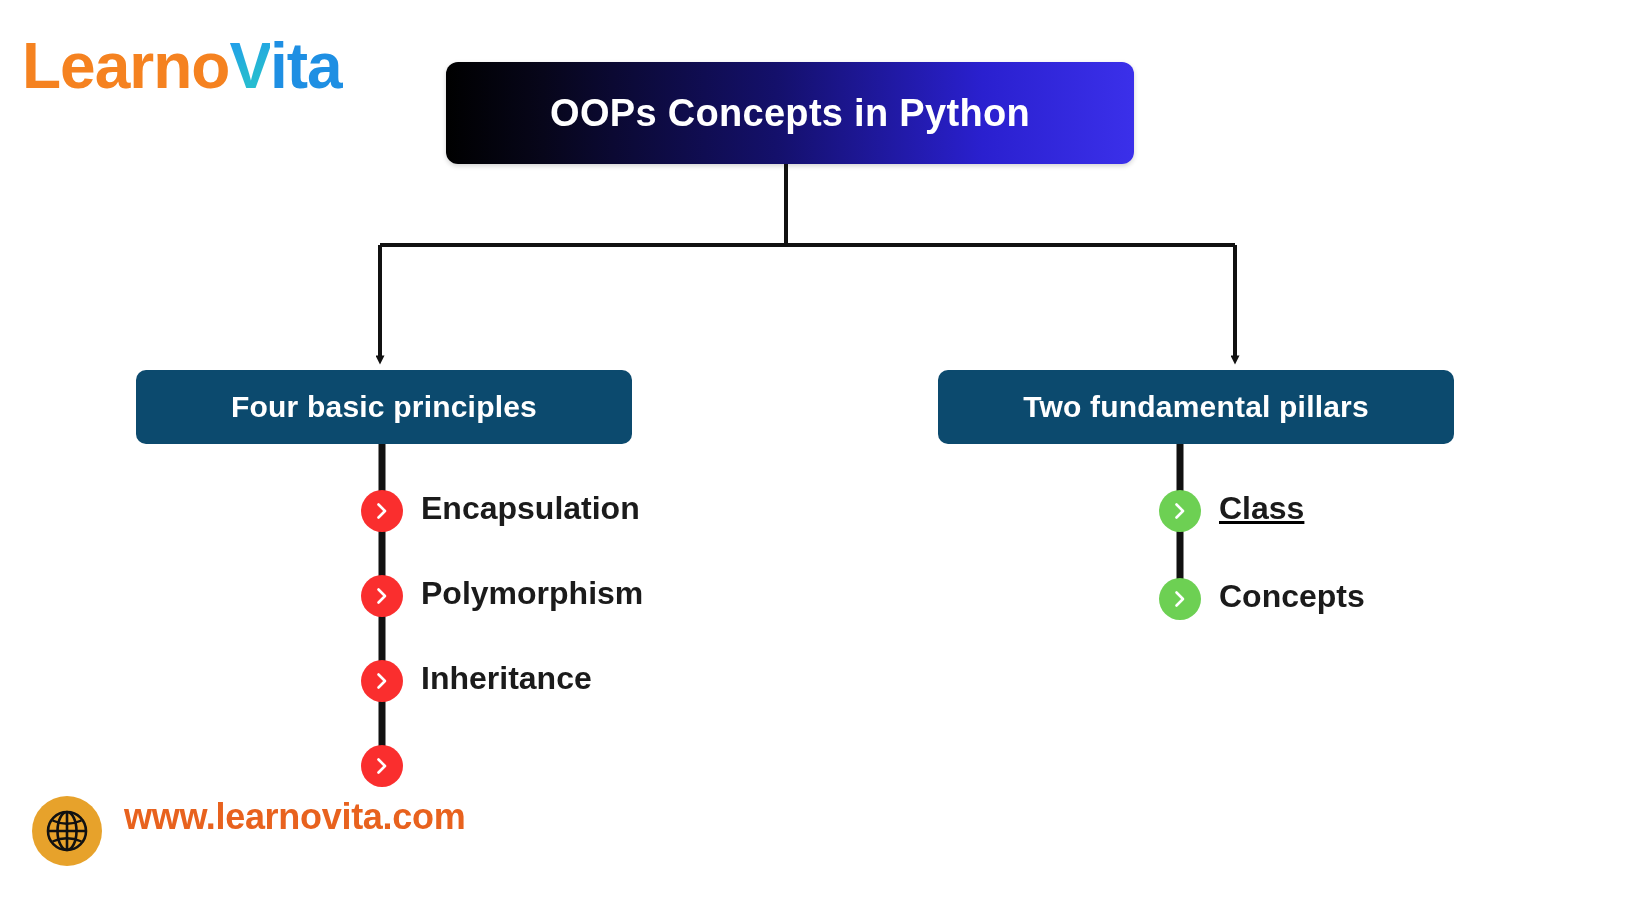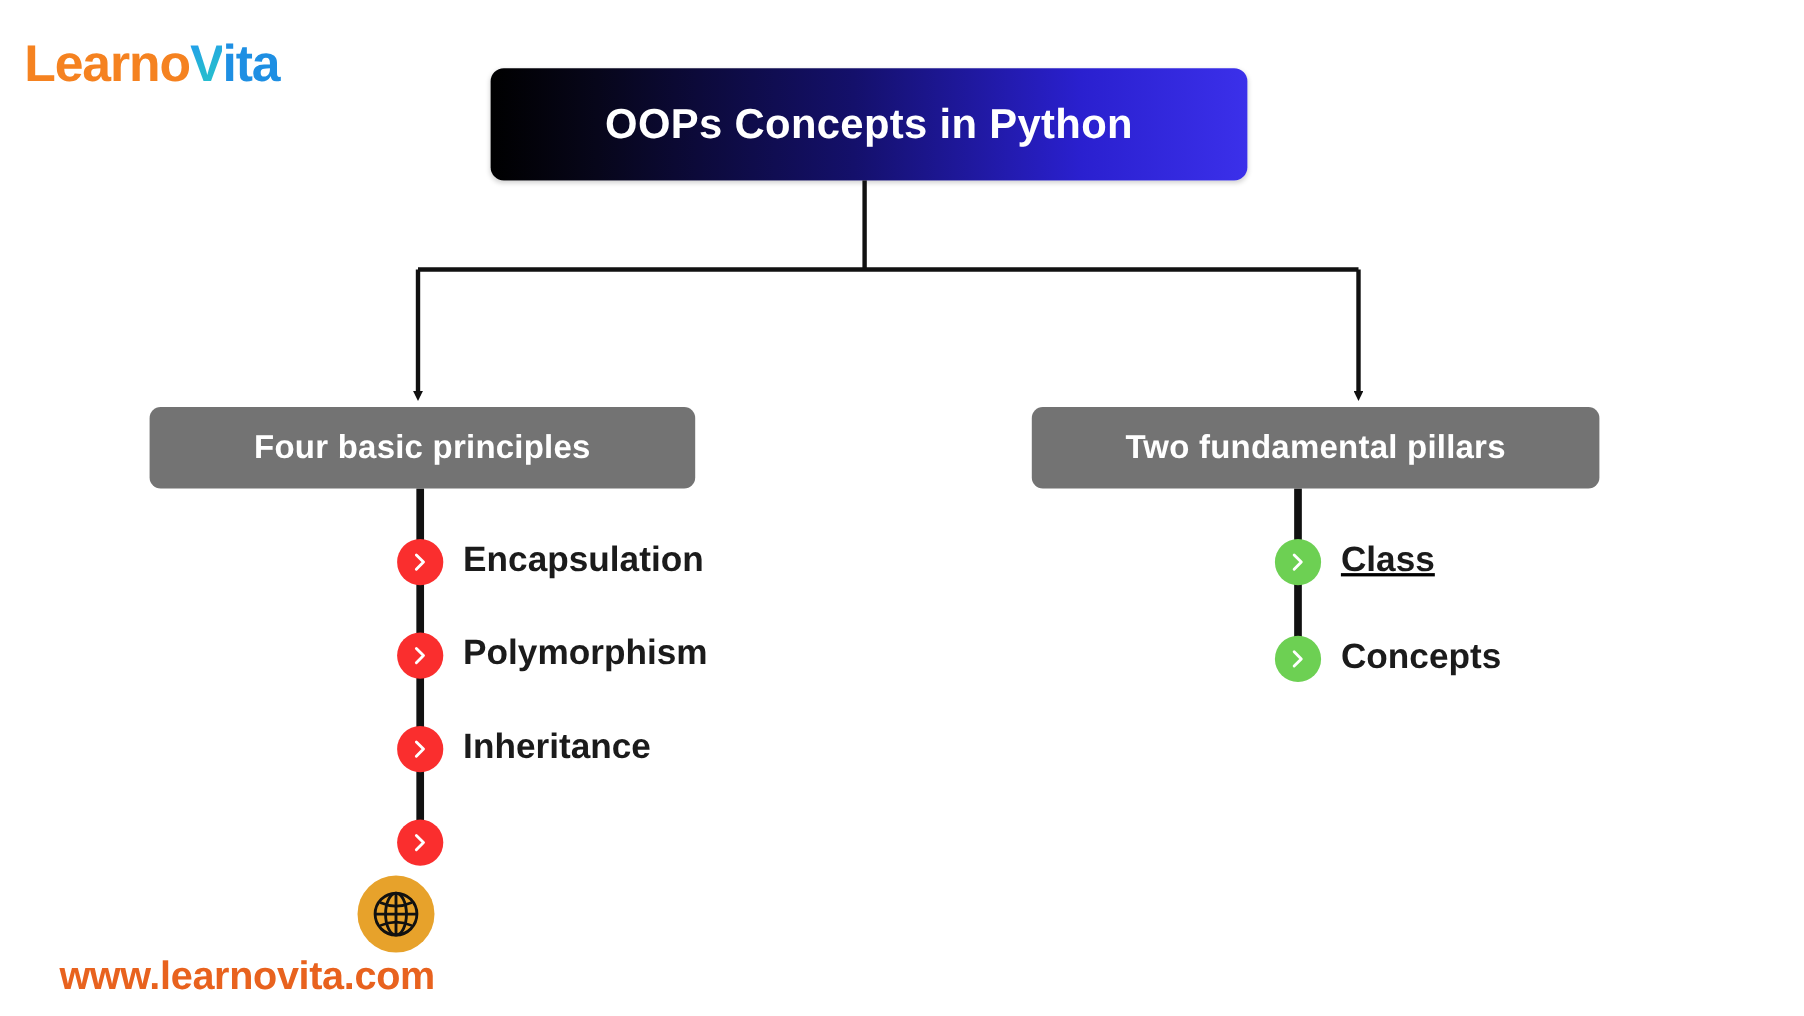--- a/index.html
+++ b/index.html
@@ -16,21 +16,21 @@
     height: 924px;
     background: #ffffff;
     overflow: hidden;
   }
 
   
   #logo {
     position: absolute;
     left: 22px;
     top: 34px;
-    font-size: 47px;
+    font-size: 64px;
     font-weight: 700;
     letter-spacing: -1px;
     line-height: 1;
     white-space: nowrap;
   }
   #logo .learno { color: #F58220; }
   #logo .vee {
     background-image: linear-gradient(160deg, #2196F3 0%, #25B7D3 55%, #27C3CD 100%);
     -webkit-background-clip: text;
     background-clip: text;
@@ -67,21 +67,21 @@
     width: 1640px;
     height: 924px;
     pointer-events: none;
   }
 
   
   .branch-box {
     position: absolute;
     height: 74px;
     border-radius: 10px;
-    background: #737373;
+    background: #0c4a6e;
     display: flex;
     align-items: center;
     justify-content: center;
   }
   .branch-box .branch-label {
     color: #ffffff;
     font-size: 30px;
     font-weight: 700;
     letter-spacing: 0.2px;
     white-space: nowrap;
@@ -114,23 +114,22 @@
     font-size: 32px;
     font-weight: 700;
     color: #1b1b1b;
     margin-left: 18px;
   }
 
   
   .footer-block {
     position: absolute;
     display: flex;
-    align-items: flex-end;
-    white-space: nowrap;
-    flex-direction: column;
+    align-items: flex-start;
+    white-space: nowrap;
   }
   .footer-icon {
     width: 70px;
     height: 70px;
     border-radius: 50%;
     background: #E7A22B;
     display: flex;
     align-items: center;
     justify-content: center;
     flex: 0 0 70px;

